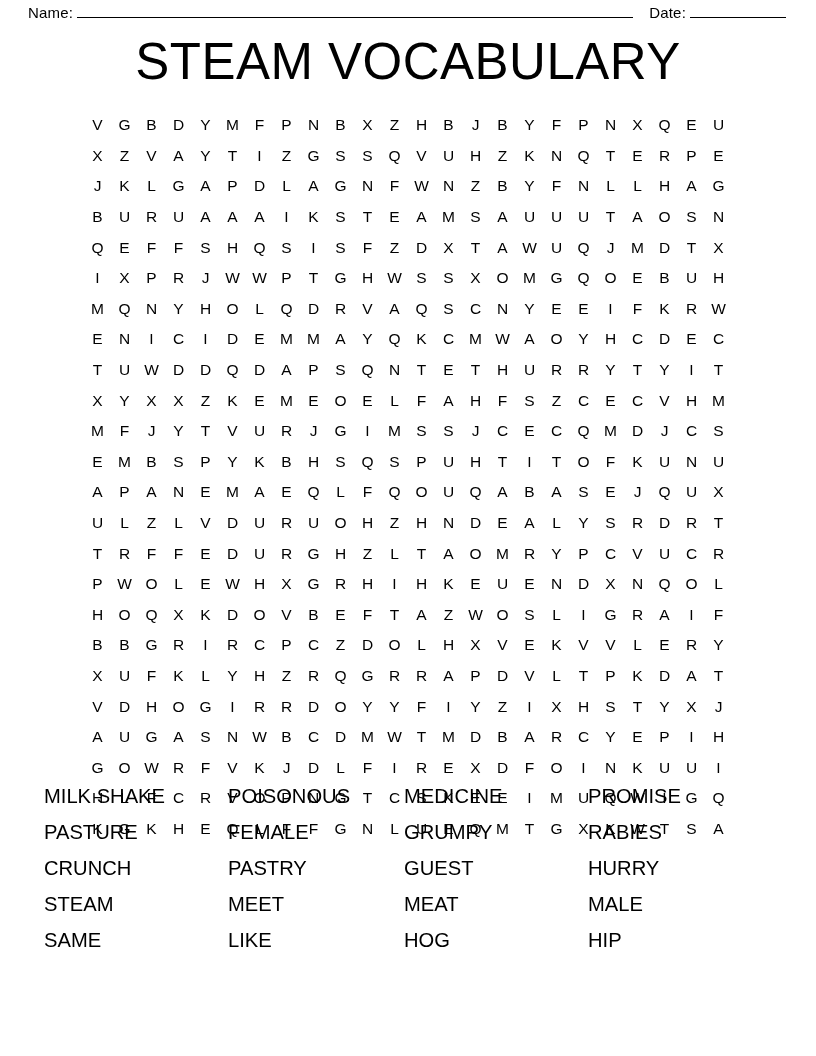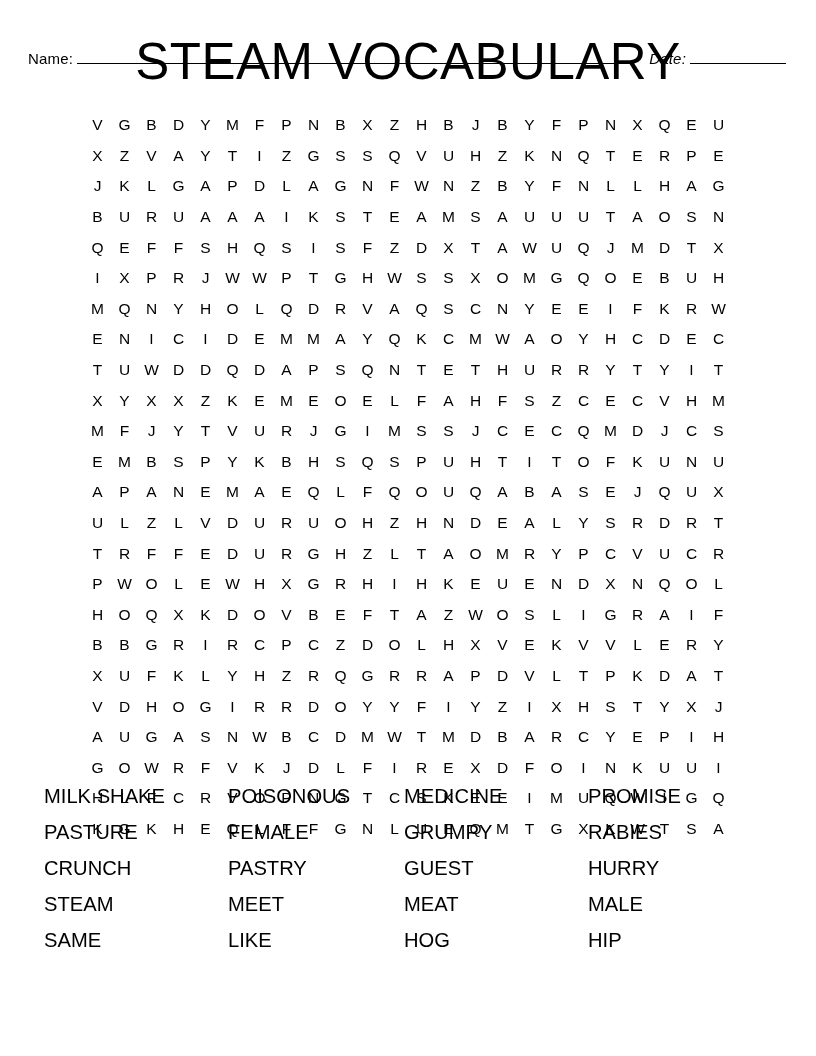--- a/index.html
+++ b/index.html
@@ -28,35 +28,33 @@
     top: 4px;
     left: 28px;
     right: 28px;
     display: flex;
     align-items: baseline;
     font-size: 15px;
     letter-spacing: 0.2px;
   }
   .hl-label {
     white-space: nowrap;
-    margin-top: 46px;
   }
   .hl-rule {
     flex: 1 1 auto;
     border-bottom: 1px solid #000;
     margin: 0 2px 3px 4px;
     height: 1px;
   }
   .hl-rule.short {
     flex: 0 0 96px;
   }
   .hl-date {
     margin-left: 14px;
     white-space: nowrap;
-    font-style: italic;
   }
 
   
   .title {
     position: absolute;
     top: 33px;
     left: 0;
     width: 816px;
     text-align: center;
     font-size: 51px;

